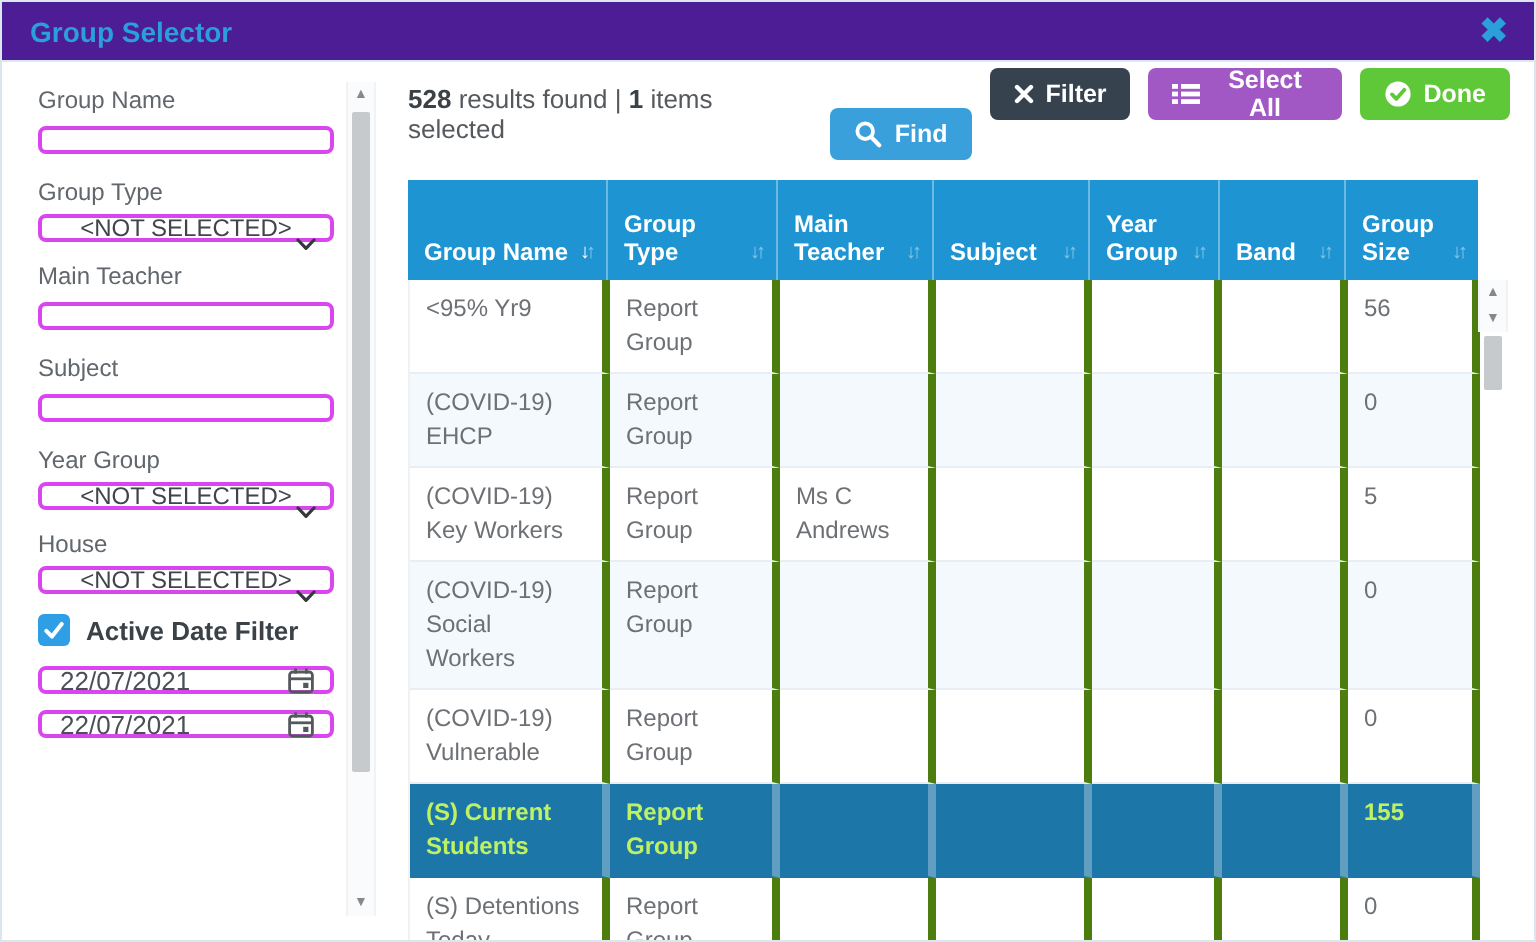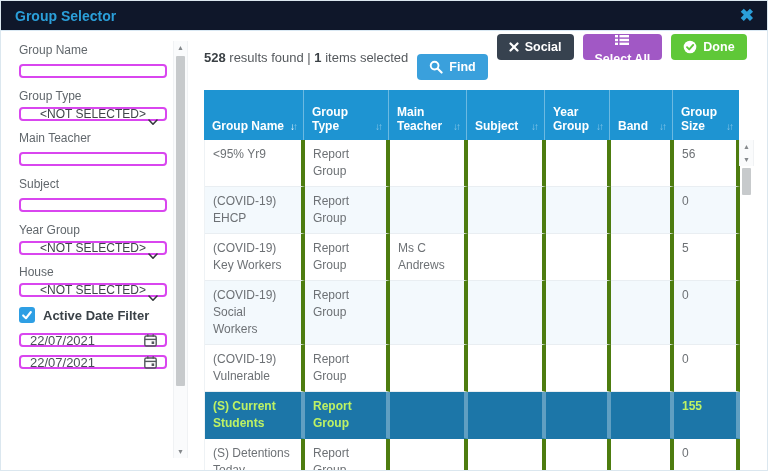--- a/index.html
+++ b/index.html
@@ -1,21 +1,21 @@
 <!DOCTYPE html>
 <html><head>
 <meta charset="utf-8">
 <style>
   * { box-sizing: border-box; margin: 0; padding: 0; }
   html, body { width: 768px; height: 471px; overflow: hidden; }
   body { font-family: "Liberation Sans", sans-serif; background: #fff; position: relative; }
   .dialog { position: absolute; inset: 0; border: 1px solid #dbe7ef; background: #fff; display: flex; flex-direction: column; }
 
   
-  .dialog-header { height: 30px; flex: 0 0 30px; background: #0f172a; border-bottom: 1px solid #d9e8f3;
+  .dialog-header { height: 30px; flex: 0 0 30px; background: #4c1d95; border-bottom: 1px solid #d9e8f3;
     display: flex; align-items: center; justify-content: space-between; padding: 0 13px 0 14px; }
   .dialog-title { color: #2b9fd9; font-weight: bold; font-size: 14px; }
   .close-x { color: #2b9fd9; font-weight: bold; font-size: 17px; line-height: 1; cursor: pointer; }
 
   
   .content { flex: 1; display: flex; overflow: hidden; }
 
   
   .sidebar { width: 172px; flex: 0 0 172px; padding: 12px 6px 0 18px; overflow: hidden; }
   .field-group { margin-bottom: 10px; }
@@ -185,23 +185,23 @@
                 </span>
                 <span>Find</span>
               </button>
               <button class="btn" style="background: rgb(55, 66, 79);">
                 <span>
                   <svg width="10" height="10" viewBox="0 0 10 10">
                     <line x1="1.5" y1="1.5" x2="8.5" y2="8.5" stroke="#fff" stroke-width="2.2" stroke-linecap="round"></line>
                     <line x1="8.5" y1="1.5" x2="1.5" y2="8.5" stroke="#fff" stroke-width="2.2" stroke-linecap="round"></line>
                   </svg>
                 </span>
-                <span>Social</span>
+                <span>Filter</span>
               </button>
-              <button class="btn" style="background: rgb(161, 88, 197); flex-direction: column;">
+              <button class="btn" style="background: rgb(161, 88, 197);">
                 <span>
                   <svg width="14" height="12" viewBox="0 0 14 12">
                     <rect x="0" y="1" width="3" height="2.4" fill="#fff"></rect>
                     <rect x="4.5" y="1" width="9.5" height="2.4" fill="#fff"></rect>
                     <rect x="0" y="4.8" width="3" height="2.4" fill="#fff"></rect>
                     <rect x="4.5" y="4.8" width="9.5" height="2.4" fill="#fff"></rect>
                     <rect x="0" y="8.6" width="3" height="2.4" fill="#fff"></rect>
                     <rect x="4.5" y="8.6" width="9.5" height="2.4" fill="#fff"></rect>
                   </svg>
                 </span>

